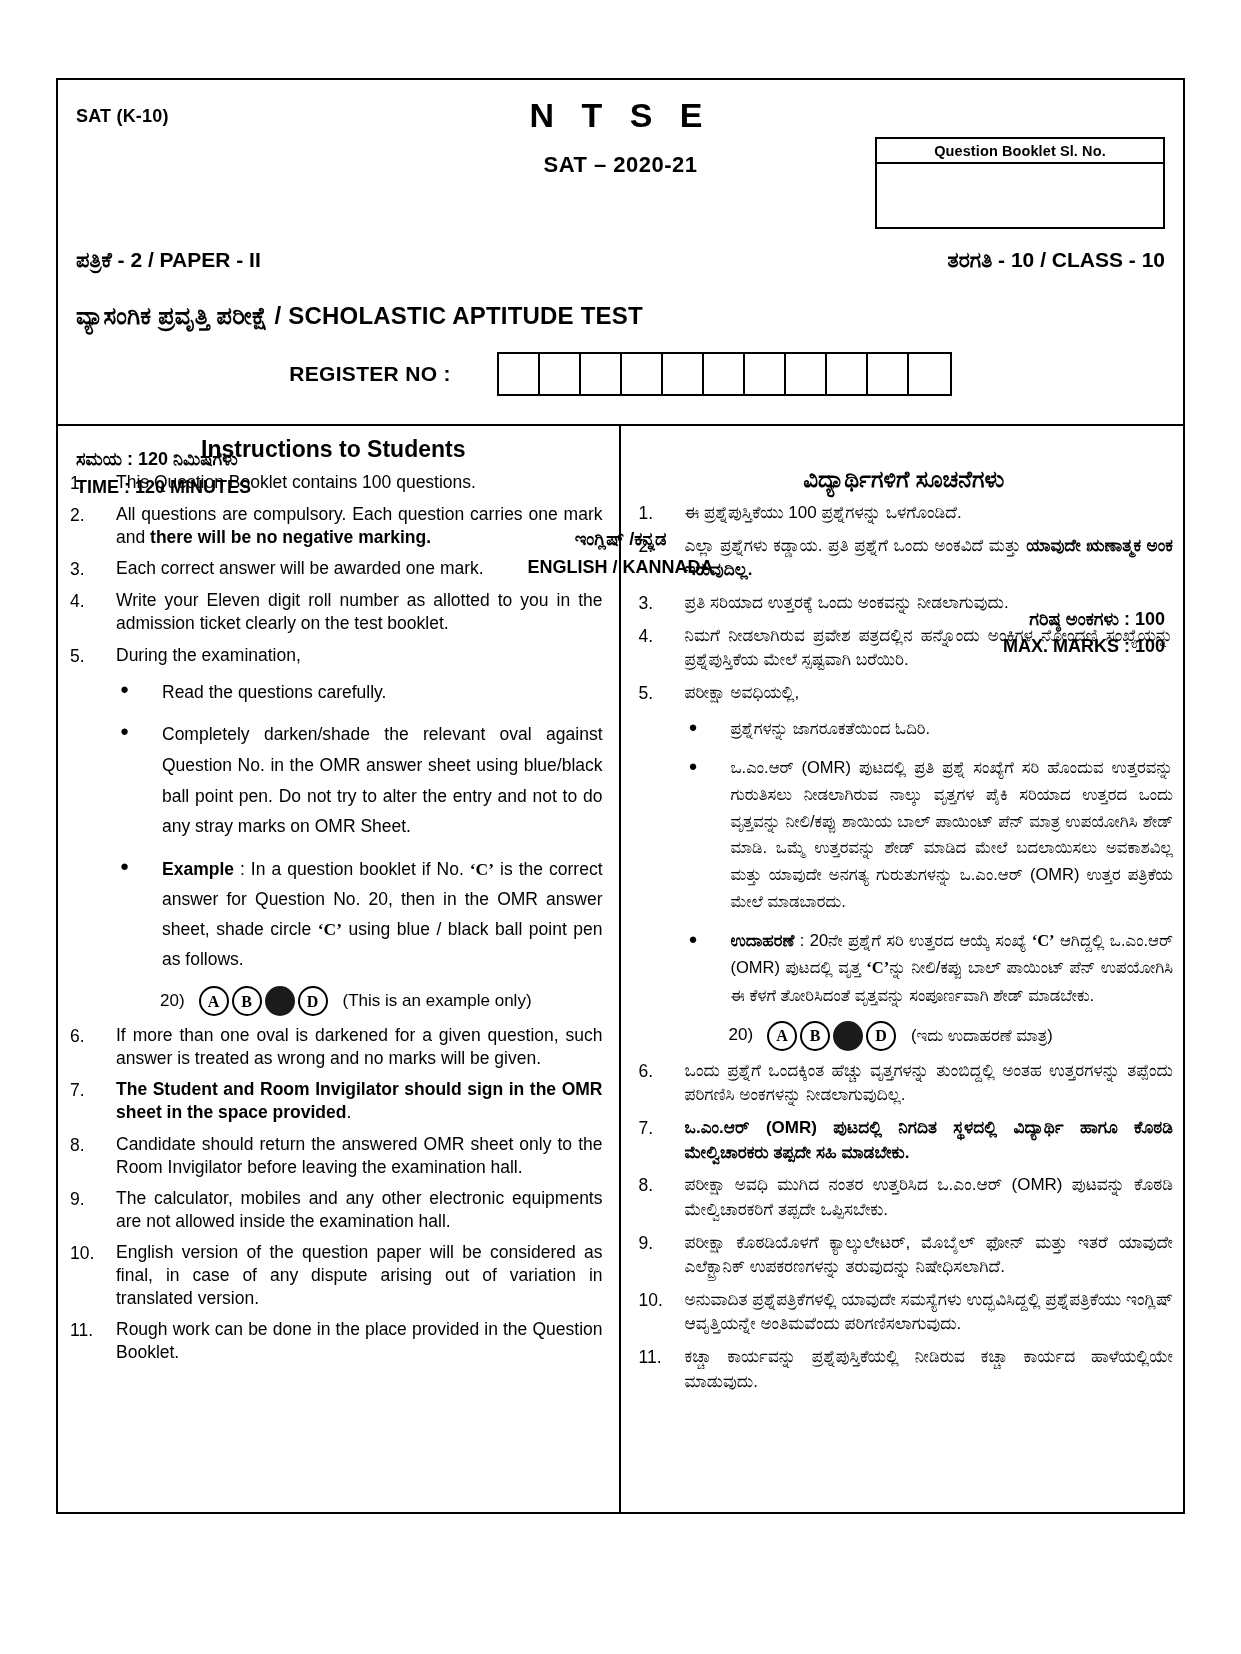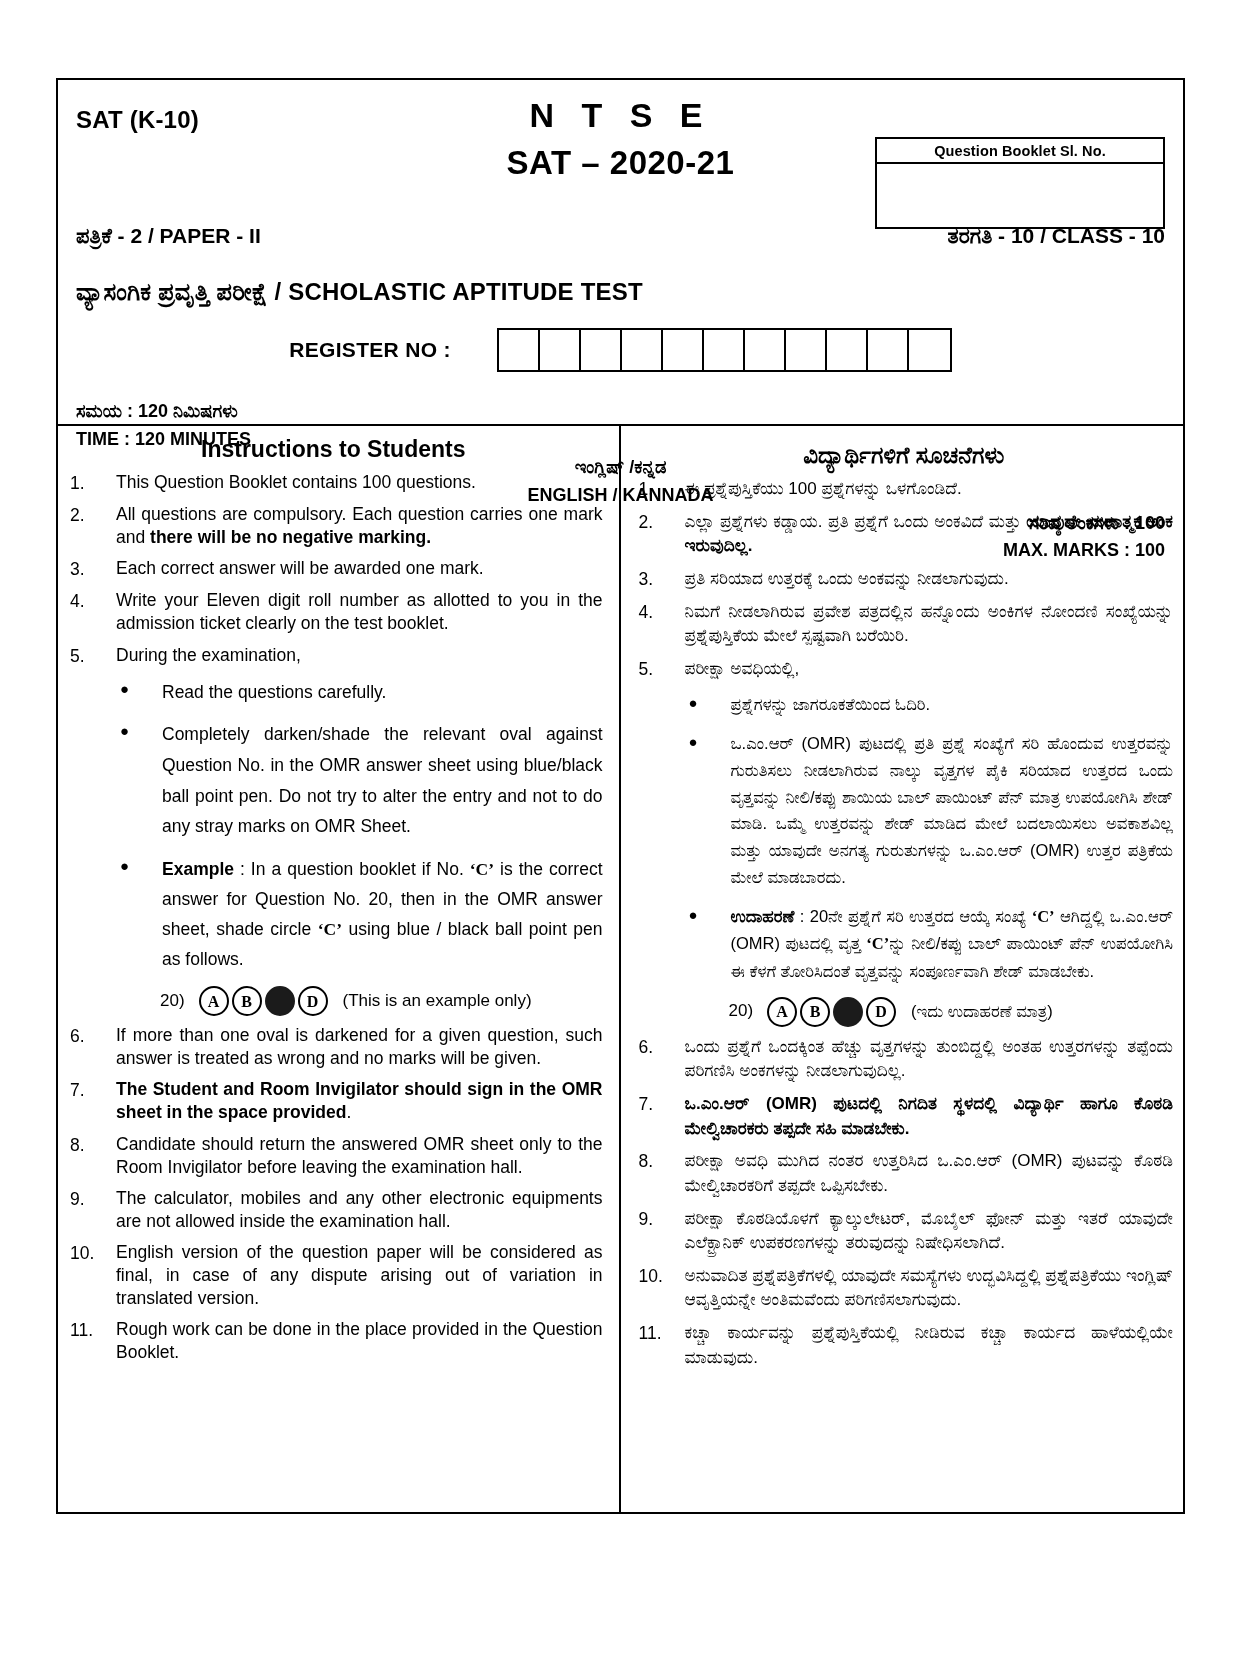--- a/index.html
+++ b/index.html
@@ -32,45 +32,45 @@
     height: 348px;
   }
 
   .hdr-row1 {
     display: flex;
     align-items: flex-start;
     position: relative;
     height: 128px;
   }
   .sat-code {
-    font-size: 24px;
+    font-size: 18px;
     font-weight: bold;
     letter-spacing: 0.2px;
     padding-top: 12px;
     white-space: nowrap;
   }
   .title-block {
     position: absolute;
     left: 0; right: 0;
     top: 0;
     text-align: center;
     pointer-events: none;
   }
   .title-ntse {
     font-size: 34px;
     font-weight: bold;
     letter-spacing: 9px;
     line-height: 1.25;
   }
   .title-sat {
-    font-size: 33px;
+    font-size: 22px;
     font-weight: bold;
     letter-spacing: 0.5px;
     line-height: 1.35;
-    margin-top: 4px;
+    margin-top: 13px;
   }
 
   .booklet-box {
     position: absolute;
     right: 0;
     top: 0;
     width: 290px;
     height: 92px;
     border: 2.5px solid #000;
     margin-top: 43px;
@@ -88,21 +88,21 @@
   }
 
   .hdr-row2 {
     display: flex;
     justify-content: space-between;
     align-items: baseline;
     margin-top: 2px;
     font-size: 21px;
     font-weight: bold;
   }
-  .kn { font-family: "Liberation Sans", "DejaVu Sans", sans-serif; }
+  .kn { font-family: "Liberation Sans", "DejaVu Sans", sans-serif; margin-top: 24px; }
 
   .hdr-subject {
     text-align: left;
     font-size: 24px;
     font-weight: bold;
     margin-top: 30px;
     letter-spacing: 0.2px;
   }
 
   .reg-row {

